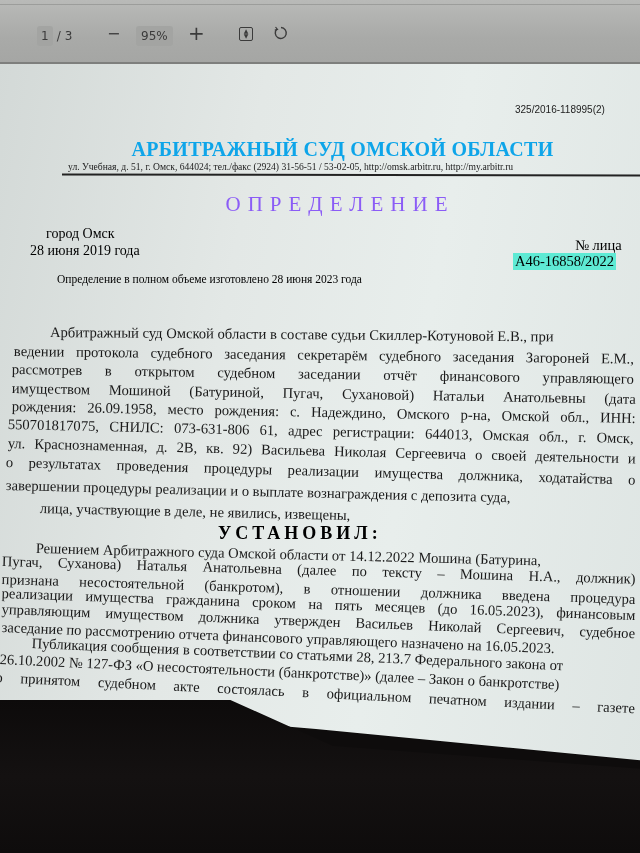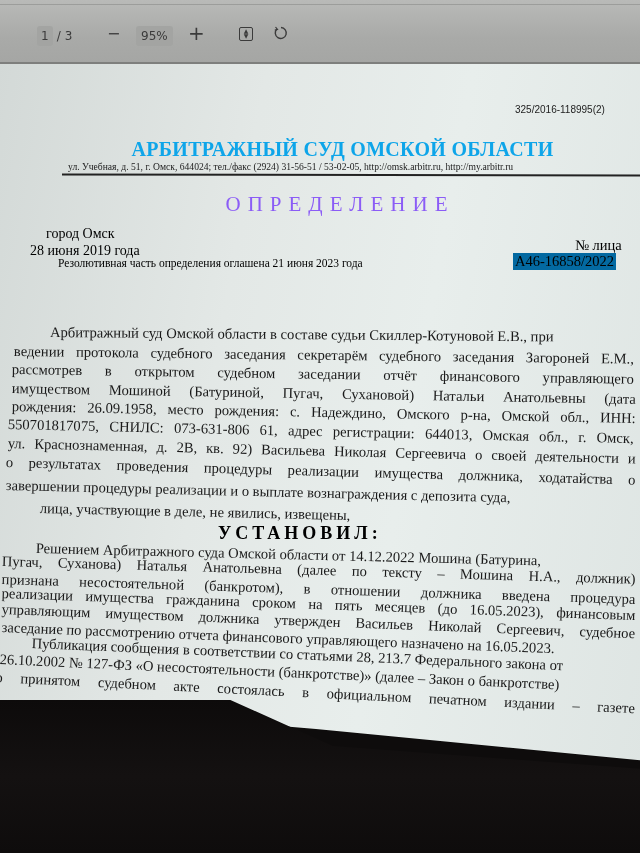--- a/index.html
+++ b/index.html
@@ -51,21 +51,21 @@
   }
   .court-address { position:absolute; left:68px; top:161px; font-size:9.6px; color:#222; white-space:nowrap; }
   .rule { position:absolute; left:62px; top:174px; width:578px; height:2px; background:#222; transform:rotate(0.1deg); }
   .doc-title {
     position:absolute; left:0; width:640px; top:192px; text-align:center; padding-left:40px; box-sizing:border-box;
     font-weight:normal; font-size:21px; letter-spacing:7px; color:#8b5cf6;
   }
   .city { position:absolute; left:30px; top:226px; font-size:14px;margin-left:16px; }
   .date { position:absolute; left:30px; top:243px; font-size:14px; }
   .case-label { position:absolute; left:575px; top:237px; font-size:14.5px; }
-  .case-number { position:absolute; left:513px; top:253px; font-size:14.5px; background:#0369a1; padding:0 2px; }
+  .case-number { position:absolute; left:513px; top:253px; font-size:14.5px; background:#5eead4; padding:0 2px; }
   .note1 { position:absolute; left:58px; top:257px; font-size:11.5px; }
   .note2 { position:absolute; left:57px; top:273px; font-size:11.5px; }
   .line { position:absolute; font-size:14.6px; white-space:nowrap; color:#1a1a1a; }
   .just { text-align:justify; text-align-last:justify; }
   .heading { position:absolute; left:218px; top:523px; font-weight:bold; font-size:18px; letter-spacing:4px; }
   .shadow {
     position:absolute; left:0; top:700px; width:640px; height:153px;
     background: linear-gradient(180deg, #0d0b0b 0%, #141111 50%, #0e0c0c 100%);
     clip-path: polygon(0 0, 36% 0, 52% 30%, 100% 45%, 100% 100%, 0 100%);
   }
@@ -97,21 +97,21 @@
   <div class="court-name">АРБИТРАЖНЫЙ СУД ОМСКОЙ ОБЛАСТИ</div>
   <div class="court-address">ул. Учебная, д. 51, г. Омск, 644024; тел./факс (2924) 31-56-51 / 53-02-05, http://omsk.arbitr.ru, http://my.arbitr.ru</div>
   <div class="rule"></div>
   <div class="doc-title">ОПРЕДЕЛЕНИЕ</div>
 
   <div class="city">город Омск</div>
   <div class="date">28 июня 2019 года</div>
   <div class="case-label">№ лица</div>
   <div class="case-number">А46-16858/2022</div>
 
-  <div class="note1">Резолютивная часть определения оглашена 21 июня 2023 года</div>
+  <div class="note2">Определение в полном объеме изготовлено 28 июня 2023 года</div>
 
   <div class="line" style="left:50px;top:324px;transform:rotate(0.5deg);transform-origin:0 0;width:590px;">Арбитражный суд Омской области в составе судьи Скиллер-Котуновой Е.В., при</div>
   <div class="line just" style="left:14px;top:343px;width:620px;transform:rotate(0.7deg);transform-origin:0 0;">ведении протокола судебного заседания секретарём судебного заседания Загороней Е.М.,</div>
   <div class="line just" style="left:12px;top:361px;width:622px;transform:rotate(0.9deg);transform-origin:0 0;">рассмотрев в открытом судебном заседании отчёт финансового управляющего</div>
   <div class="line just" style="left:12px;top:380px;width:624px;transform:rotate(1deg);transform-origin:0 0;">имуществом Мошиной (Батуриной, Пугач, Сухановой) Натальи Анатольевны (дата</div>
   <div class="line just" style="left:12px;top:398px;width:624px;transform:rotate(1.1deg);transform-origin:0 0;">рождения: 26.09.1958, место рождения: с. Надеждино, Омского р-на, Омской обл., ИНН:</div>
   <div class="line just" style="left:8px;top:416px;width:626px;transform:rotate(1.3deg);transform-origin:0 0;">550701817075, СНИЛС: 073-631-806 61, адрес регистрации: 644013, Омская обл., г. Омск,</div>
   <div class="line just" style="left:8px;top:435px;width:628px;transform:rotate(1.4deg);transform-origin:0 0;">ул. Краснознаменная, д. 2В, кв. 92) Васильева Николая Сергеевича о своей деятельности и</div>
   <div class="line just" style="left:6px;top:454px;width:630px;transform:rotate(1.6deg);transform-origin:0 0;">о результатах проведения процедуры реализации имущества должника, ходатайства о</div>
   <div class="line" style="left:6px;top:477px;transform:rotate(1.4deg);transform-origin:0 0;">завершении процедуры реализации и о выплате вознаграждения с депозита суда,</div>

